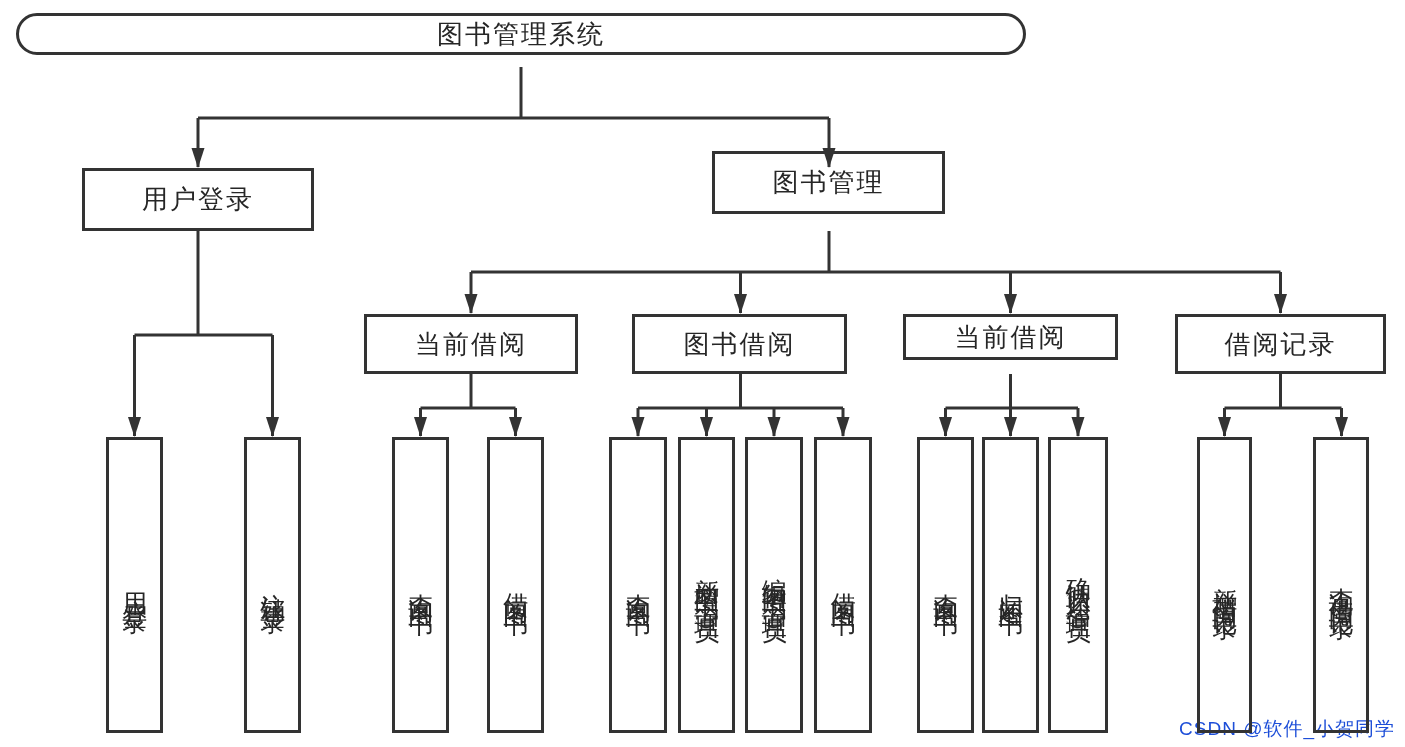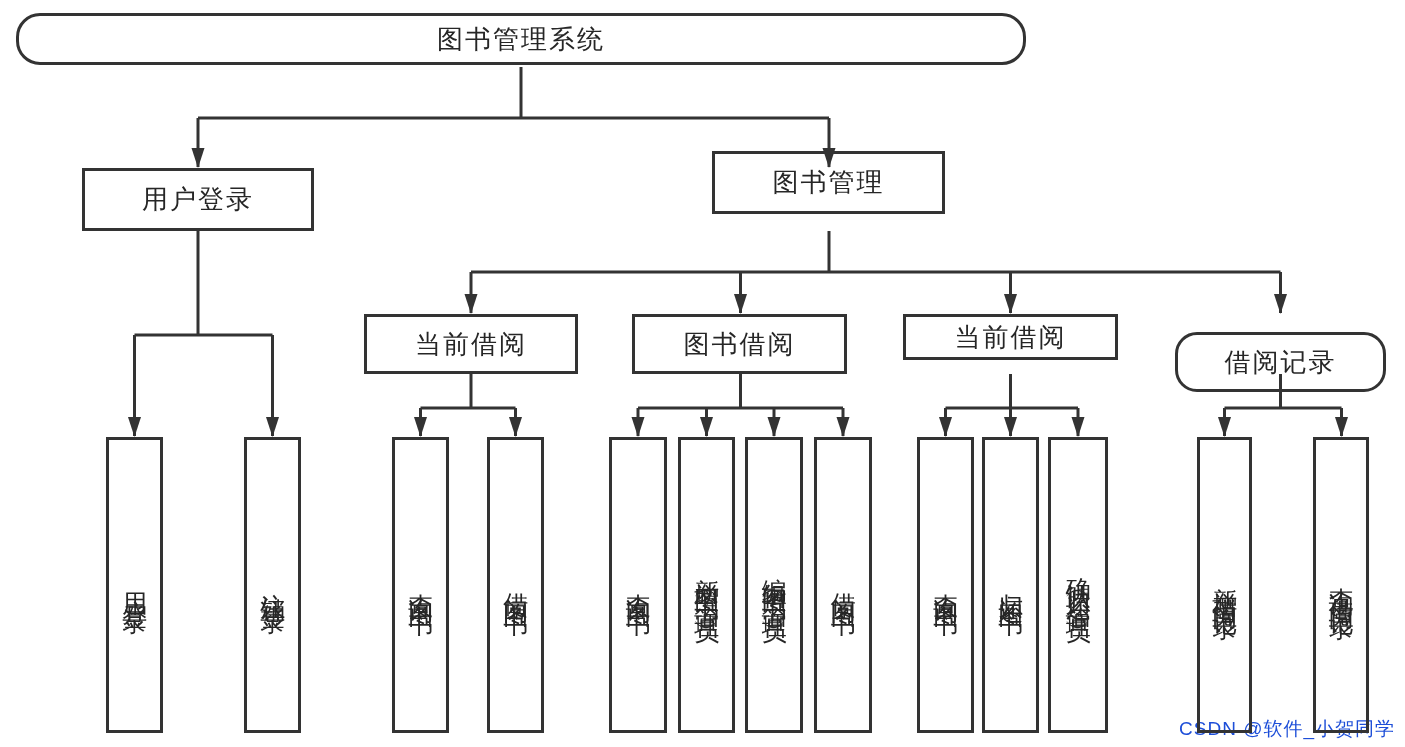--- a/index.html
+++ b/index.html
@@ -106,29 +106,29 @@
       <path d="M1010.5,408 L1010.5,436" marker-end="url(#arw)"></path>
       <path d="M1078,408 L1078,436" marker-end="url(#arw)"></path>
 
       <path d="M1280.5,374 L1280.5,408"></path>
       <path d="M1224.5,408 L1341.5,408"></path>
       <path d="M1224.5,408 L1224.5,436" marker-end="url(#arw)"></path>
       <path d="M1341.5,408 L1341.5,436" marker-end="url(#arw)"></path>
     </g>
   </svg>
 
-  <div class="node h-node" style="left:16px; top:13px; width:1010px; height:52px;border-radius:24px;">图书管理系统</div>
+  <div class="node h-node" style="left:16px; top:13px; width:1010px; height:42px;border-radius:24px;">图书管理系统</div>
 
   <div class="node h-node" style="left:82px; top:168px; width:232px; height:63px;">用户登录</div>
   <div class="node h-node" style="left:712px; top:151px; width:233px; height:63px;">图书管理</div>
 
   <div class="node h-node" style="left:364px; top:314px; width:214px; height:60px;">当前借阅</div>
   <div class="node h-node" style="left:632px; top:314px; width:215px; height:60px;">图书借阅</div>
   <div class="node h-node" style="left:903px; top:314px; width:215px; height:46px;">当前借阅</div>
-  <div class="node h-node" style="left:1175px; top:332px; width:211px; height:60px;border-radius:22px;">借阅记录</div>
+  <div class="node h-node" style="left:1175px; top:314px; width:211px; height:60px;">借阅记录</div>
 
   <div class="node v-node" style="left:106px; top:437px; width:57px; height:296px;">用户登录</div>
   <div class="node v-node" style="left:244px; top:437px; width:57px; height:296px;">注销登录</div>
 
   <div class="node v-node" style="left:392px; top:437px; width:57px; height:296px;">查询图书</div>
   <div class="node v-node" style="left:487px; top:437px; width:57px; height:296px;">借阅图书</div>
 
   <div class="node v-node" style="left:609px; top:437px; width:58px; height:296px;">查询图书</div>
   <div class="node v-node" style="left:678px; top:437px; width:57px; height:296px;">新增图书（管理员）</div>
   <div class="node v-node" style="left:745px; top:437px; width:58px; height:296px;">编辑图书（管理员）</div>

